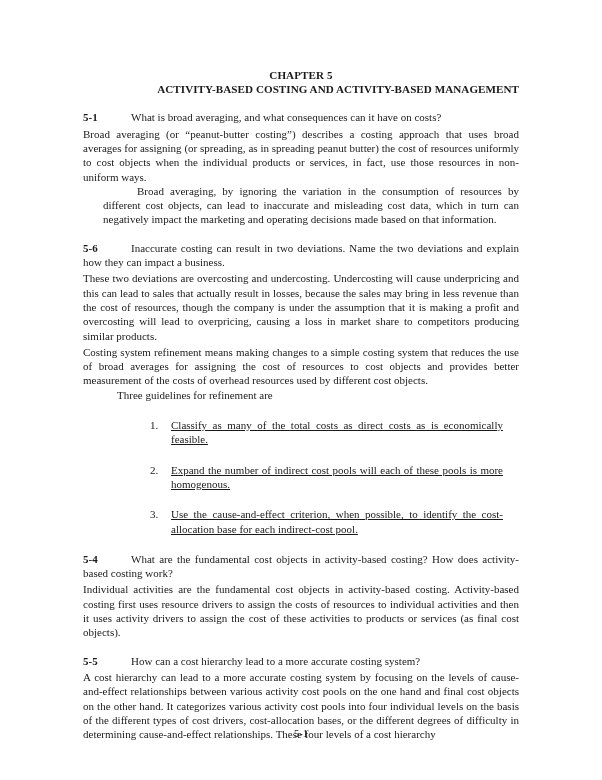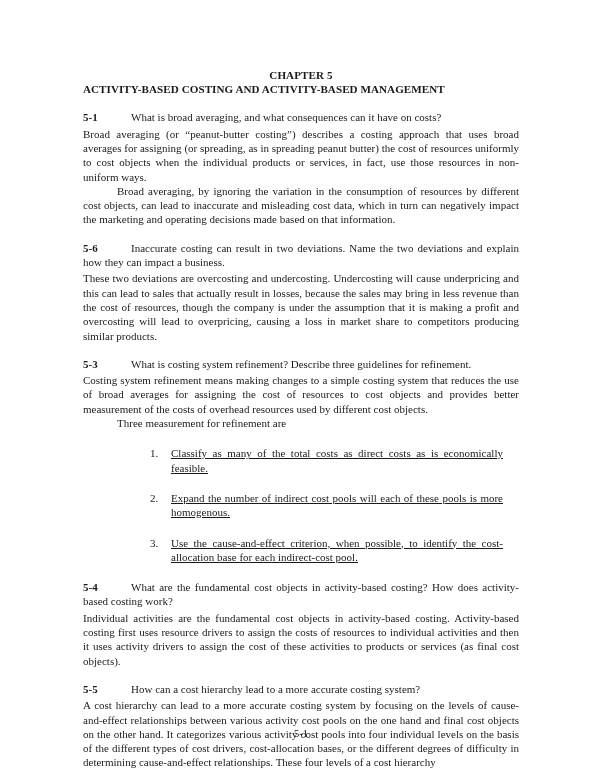--- a/index.html
+++ b/index.html
@@ -29,21 +29,21 @@
     width: 436px;
   }
   .chapter-head {
     text-align: center;
     font-weight: bold;
     font-size: 11.1px;
     line-height: 14.2px;
     letter-spacing: 0.1px;
   }
   .chapter-title {
-    text-align: left;
+    text-align: right;
     font-weight: bold;
     font-size: 11.1px;
     line-height: 14.2px;
     letter-spacing: 0.05px;
     margin-bottom: 13px;
   }
   .q-block {
     font-size: 11px;
     line-height: 14.3px;
     text-align: justify;
@@ -60,20 +60,21 @@
     line-height: 14.3px;
     text-align: justify;
     text-justify: inter-word;
     margin-top: 2px;
   }
   .answer.tight {
     margin-top: 0;
   }
   .indent-para {
     text-indent: 34px;
+    margin-left: 20px;
   }
   .sub-lead {
     font-size: 11px;
     line-height: 14.3px;
     margin-top: 0;
     padding-left: 34px;
   }
   ol.guidelines {
     margin: 0;
     padding: 0 0 0 62px;
@@ -117,25 +118,22 @@
       <span class="q-num">5-1</span><span>What is broad averaging, and what consequences can it have on costs?</span>
     </div>
     <div class="answer">Broad averaging (or “peanut-butter costing”) describes a costing approach that uses broad averages for assigning (or spreading, as in spreading peanut butter) the cost of resources uniformly to cost objects when the individual products or services, in fact, use those resources in non-uniform ways.</div>
     <div class="answer tight indent-para">Broad averaging, by ignoring the variation in the consumption of resources by different cost objects, can lead to inaccurate and misleading cost data, which in turn can negatively impact the marketing and operating decisions made based on that information.</div>
 
     <div class="q-block">
       <span class="q-num">5-6</span><span>Inaccurate costing can result in two deviations. Name the two deviations and explain how they can impact a business.</span>
     </div>
     <div class="answer">These two deviations are overcosting and undercosting. Undercosting will cause underpricing and this can lead to sales that actually result in losses, because the sales may bring in less revenue than the cost of resources, though the company is under the assumption that it is making a profit and overcosting will lead to overpricing, causing a loss in market share to competitors producing similar products.</div>
 
-    <div class="q-block">
-      <span class="q-num">5-3</span><span>What is costing system refinement? Describe three guidelines for refinement.</span>
-    </div>
     <div class="answer">Costing system refinement means making changes to a simple costing system that reduces the use of broad averages for assigning the cost of resources to cost objects and provides better measurement of the costs of overhead resources used by different cost objects.</div>
-    <div class="sub-lead">Three measurement for refinement are</div>
+    <div class="sub-lead">Three guidelines for refinement are</div>
     <ol class="guidelines">
       <li>Classify as many of the total costs as direct costs as is economically feasible.</li>
       <li>Expand the number of indirect cost pools will each of these pools is more homogenous.</li>
       <li>Use the cause-and-effect criterion, when possible, to identify the cost-allocation base for each indirect-cost pool.</li>
     </ol>
 
     <div class="q-block">
       <span class="q-num">5-4</span><span>What are the fundamental cost objects in activity-based costing? How does activity-based costing work?</span>
     </div>
     <div class="answer">Individual activities are the fundamental cost objects in activity-based costing. Activity-based costing first uses resource drivers to assign the costs of resources to individual activities and then it uses activity drivers to assign the cost of these activities to products or services (as final cost objects).</div>

